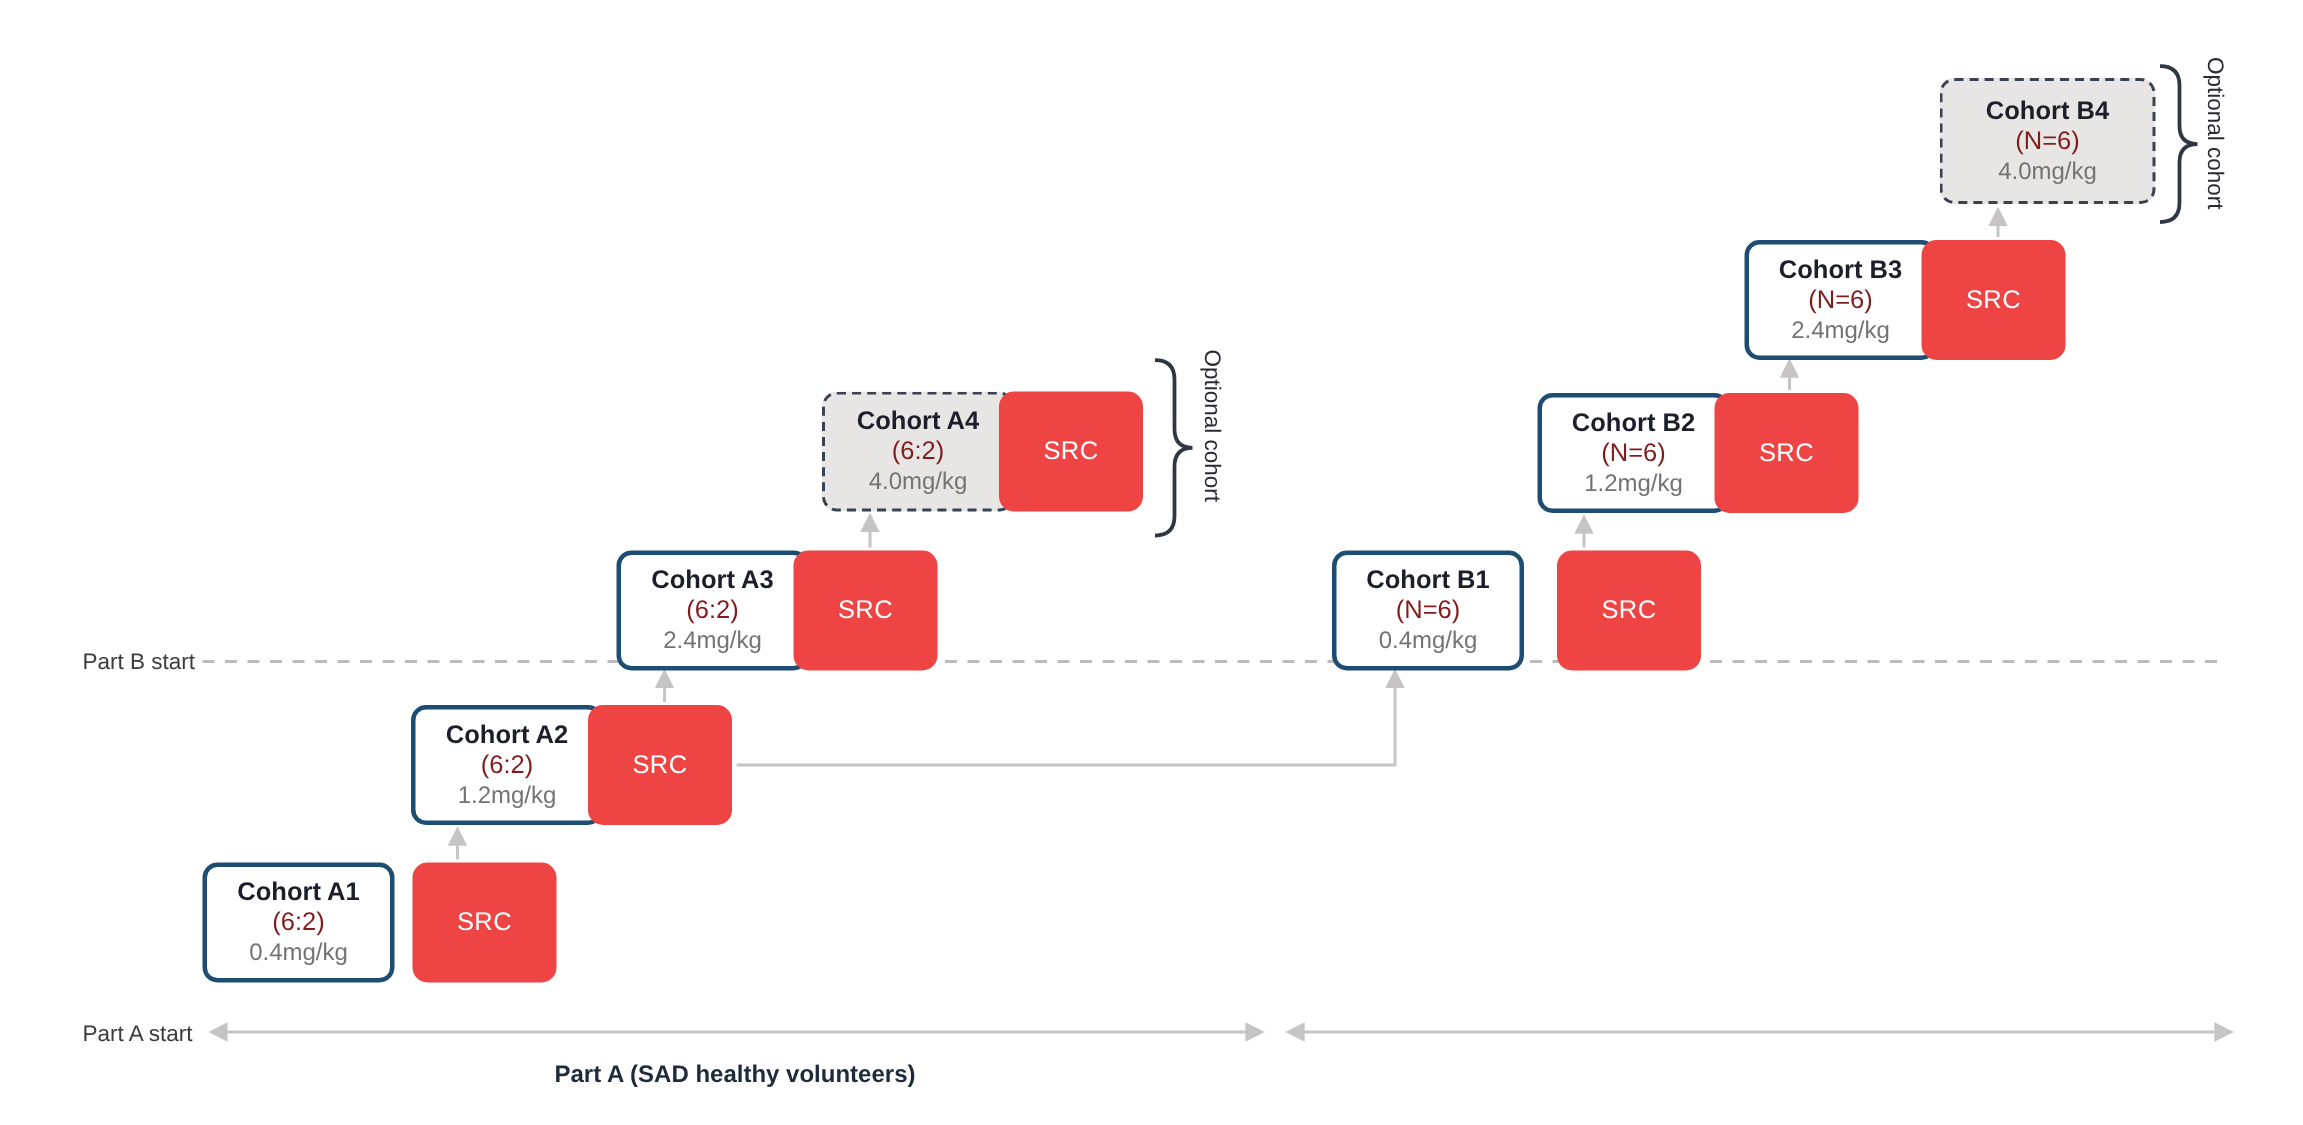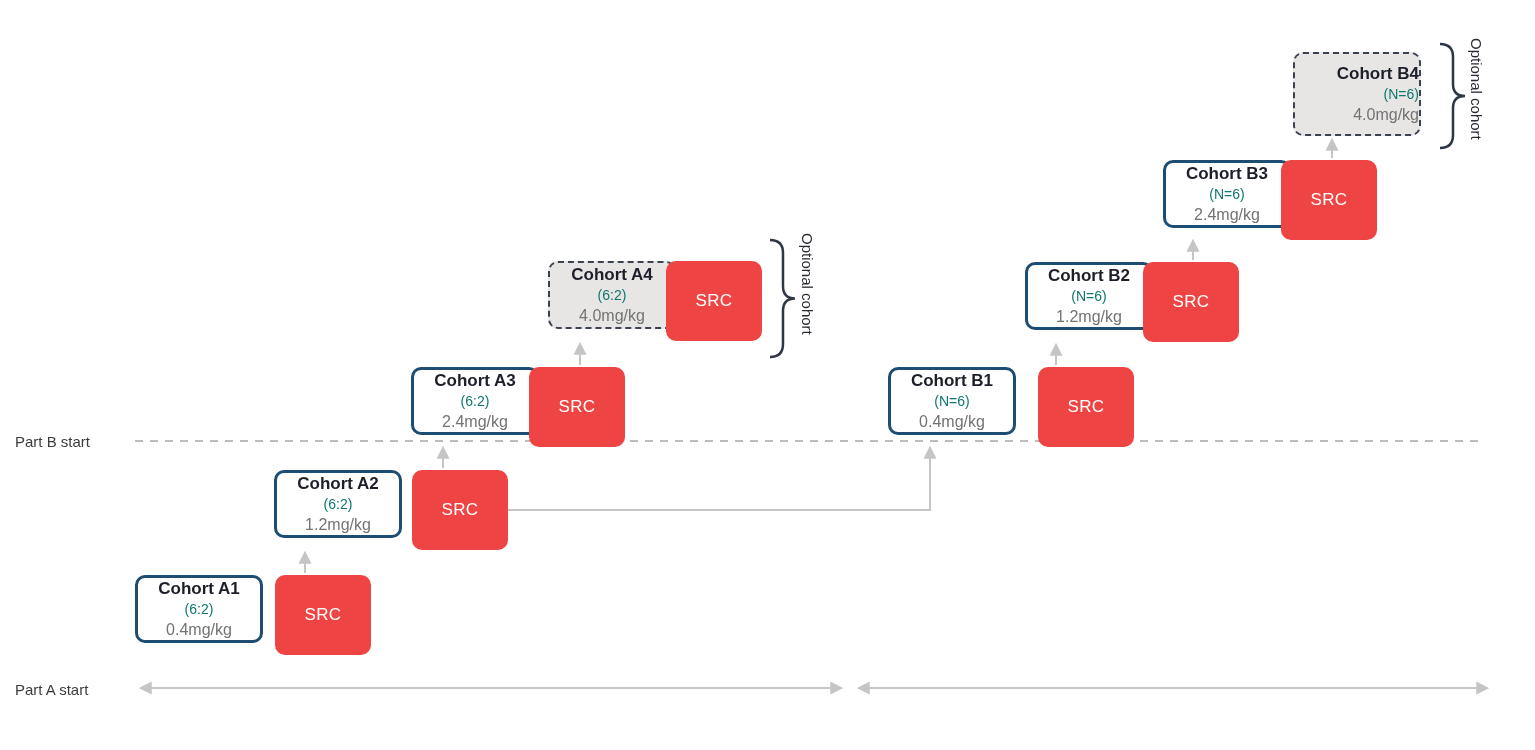--- a/index.html
+++ b/index.html
@@ -2,36 +2,36 @@
 <html><head>
 <meta charset="utf-8">
 <style>
   * { margin:0; padding:0; box-sizing:border-box; }
   html,body { background:#ffffff; font-family:"Liberation Sans", sans-serif; }
   .canvas { position:relative; width:1535px; height:750px; background:#ffffff; overflow:hidden; }
   .overlay { position:absolute; left:0; top:0; width:1535px; height:750px; pointer-events:none; }
 
   .cohort-group { position:absolute; display:flex; align-items:stretch; }
   .cohort-box {
-    width:128px; height:68px; background:#ffffff;
+    width:128px; height:80px; background:#ffffff;
     border:3px solid #1d4d72; border-radius:10px;
     display:flex; flex-direction:column; justify-content:center; align-items:center;
     position:relative; z-index:1; text-align:center;
   }
   .cohort-box.optional { background:#e8e6e5; border:2px dashed #3a4150; }
   .src-box {
     width:96px; height:80px; margin-left:-10px; background:#ef4444;
     border-radius:10px; color:#ffffff; display:flex; align-items:center; justify-content:center;
     font-size:17px; letter-spacing:0.3px; position:relative; z-index:2;
   }
   .cohort-title { font-weight:bold; font-size:17px; color:#1c1e2a; line-height:21px; }
-  .cohort-size  { font-size:14px; color:#0f766e; line-height:20px; }
+  .cohort-size  { font-size:17px; color:#7f1d1d; line-height:20px; }
   .cohort-dose  { font-size:16px; color:#737373; line-height:21px; }
 
-  .side-label { position:absolute; font-size:15px; color:#3c3c3c; white-space:nowrap; }
+  .side-label { position:absolute; font-size:15px; color:#3c3c3c; white-space:nowrap;margin-left:40px; }
   .axis-label { position:absolute; font-weight:bold; font-size:16px; color:#1e2b3c; text-align:center; width:380px; }
   .optional-label {
     position:absolute; writing-mode:vertical-rl; font-size:15px; color:#2a2a34; white-space:nowrap;
   }
 </style>
 </head>
 <body>
 
 <div class="canvas">
 
@@ -67,21 +67,21 @@
 
   <div class="cohort-group" style="left:135px; top:575px;gap:22px;">
     <div class="cohort-box">
       <div class="cohort-title">Cohort A1</div>
       <div class="cohort-size">(6:2)</div>
       <div class="cohort-dose">0.4mg/kg</div>
     </div>
     <div class="src-box">SRC</div>
   </div>
 
-  <div class="cohort-group" style="left:274px; top:470px;gap:20px;">
+  <div class="cohort-group" style="left:274px; top:470px;">
     <div class="cohort-box">
       <div class="cohort-title">Cohort A2</div>
       <div class="cohort-size">(6:2)</div>
       <div class="cohort-dose">1.2mg/kg</div>
     </div>
     <div class="src-box">SRC</div>
   </div>
 
   <div class="cohort-group" style="left:411px; top:367px;">
     <div class="cohort-box">
@@ -123,25 +123,26 @@
   <div class="cohort-group" style="left:1163px; top:160px;">
     <div class="cohort-box">
       <div class="cohort-title">Cohort B3</div>
       <div class="cohort-size">(N=6)</div>
       <div class="cohort-dose">2.4mg/kg</div>
     </div>
     <div class="src-box">SRC</div>
   </div>
 
   <div class="cohort-group" style="left:1293px; top:52px;">
-    <div class="cohort-box optional" style="width:128px; height:84px;align-items:flex-end;">
+    <div class="cohort-box optional" style="width:144px; height:84px;">
       <div class="cohort-title">Cohort B4</div>
       <div class="cohort-size">(N=6)</div>
       <div class="cohort-dose">4.0mg/kg</div>
     </div>
   </div>
   <div class="optional-label" style="left:1468px; top:38px;">Optional cohort</div>
 
   <div class="side-label" style="left:15px; top:433px;">Part B start</div>
   <div class="side-label" style="left:15px; top:681px;">Part A start</div>
 
+  <div class="axis-label" style="left:300px; top:708px;">Part A (SAD healthy volunteers)</div>
 
 </div>
 
 </body></html>

